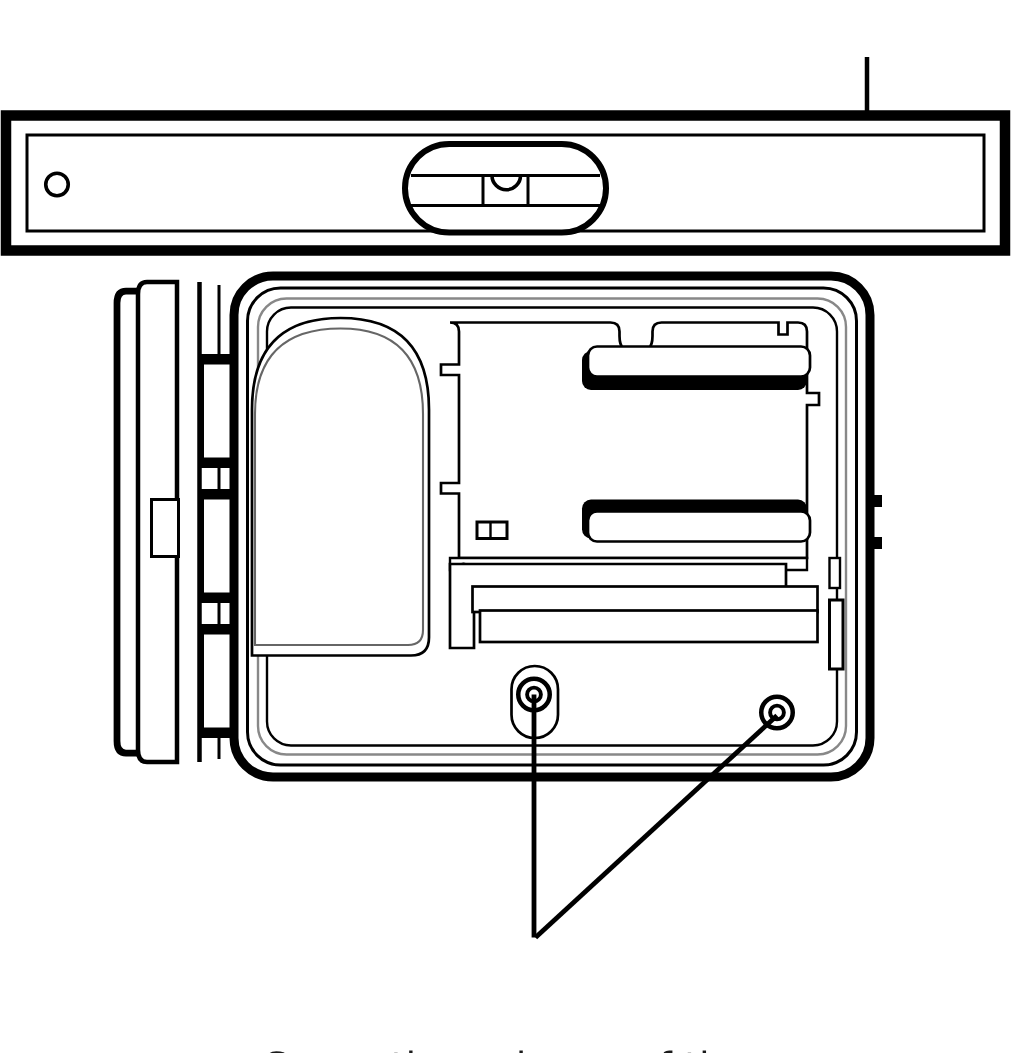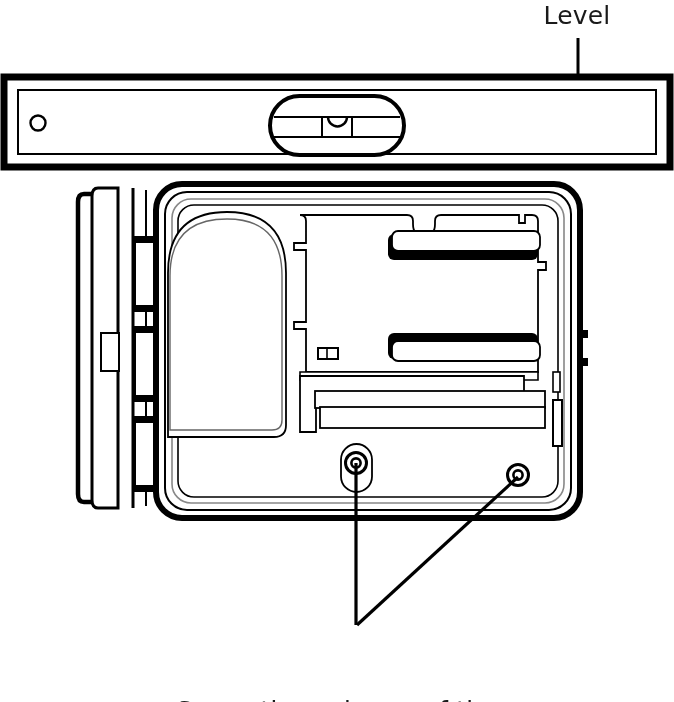--- a/index.html
+++ b/index.html
@@ -201,20 +201,19 @@
       </g>
     </g>
 
     <g>
       <line x1="356" y1="463" x2="356" y2="625" stroke="#000" stroke-width="3.2"></line>
       <line x1="518" y1="477" x2="357" y2="625" stroke="#000" stroke-width="3.2"></line>
     </g>
 
   </svg>
 
-  <div class="lbl" id="level-label"><span>Level</span></div>
 
   <div class="lbl" id="caption">
     <span class="caption-line">Screw through one of the</span>
     
   </div>
 
 </div>
 
 </body></html>

